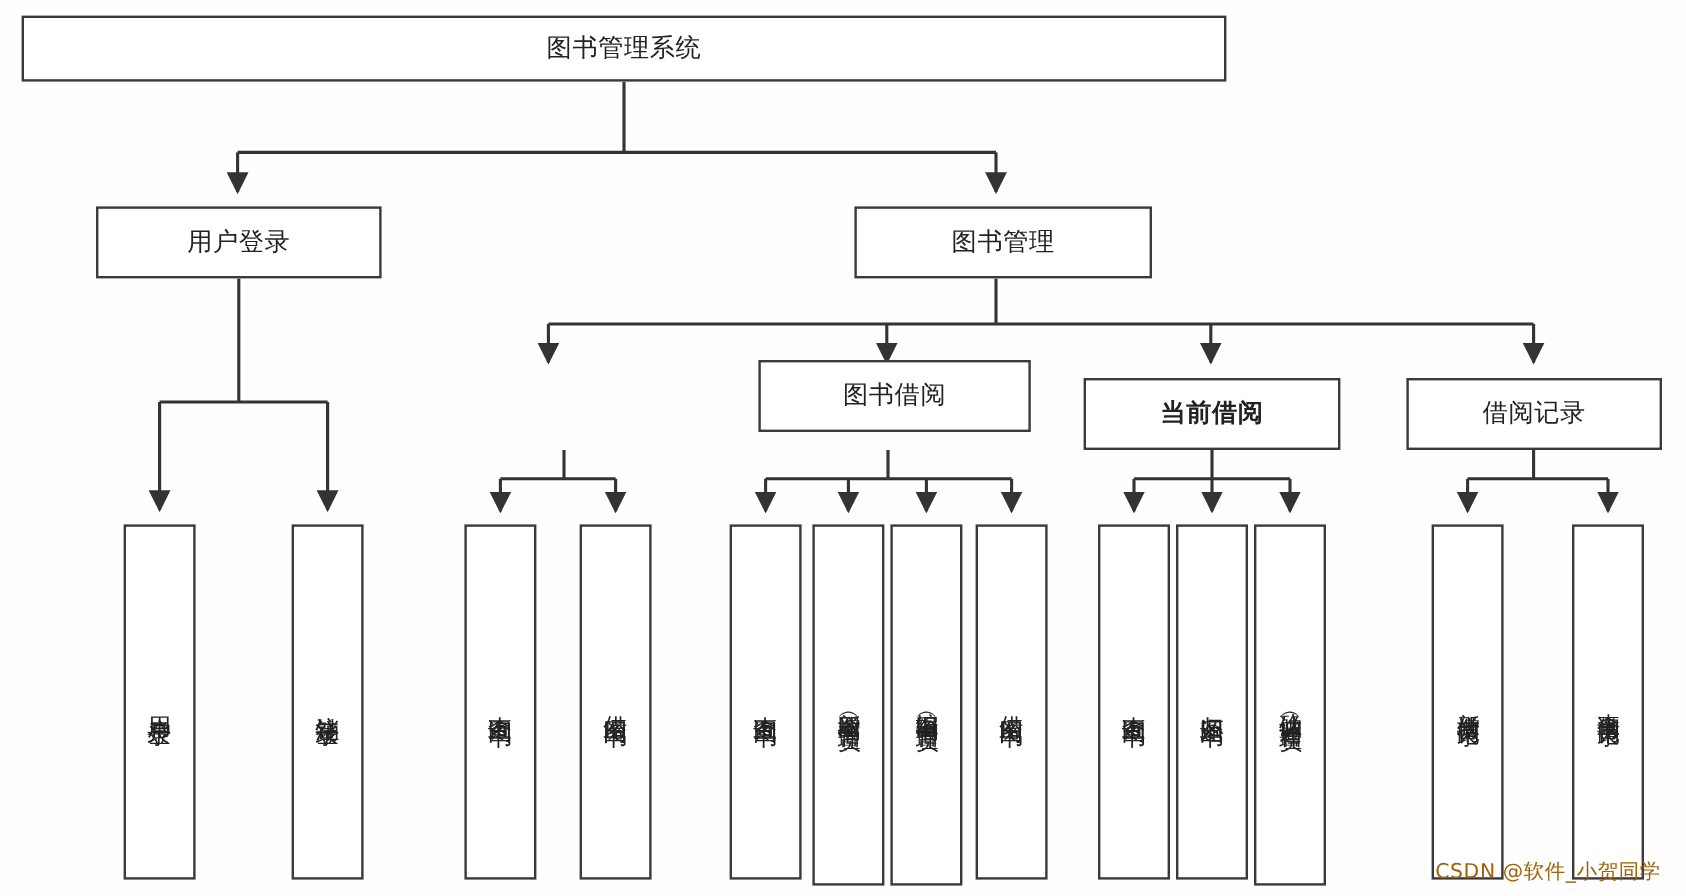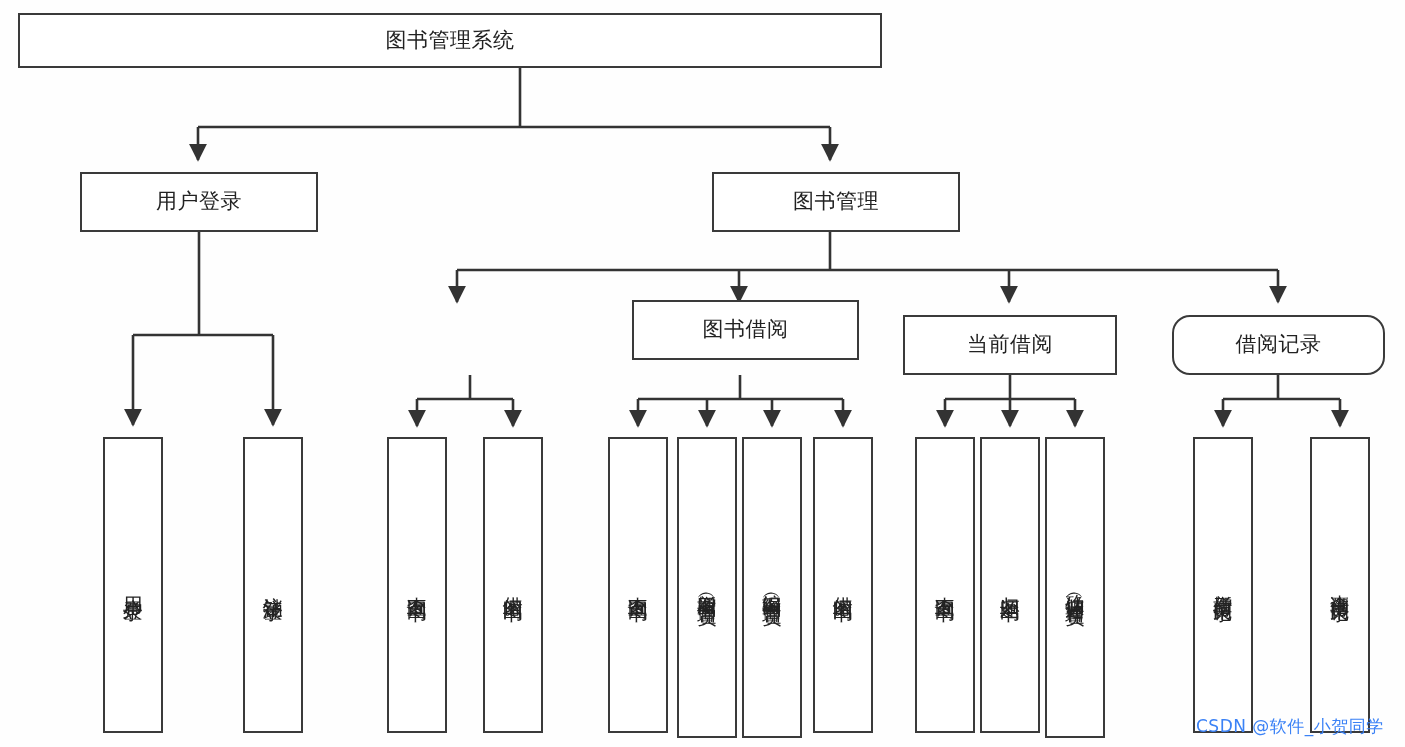--- a/index.html
+++ b/index.html
@@ -45,21 +45,21 @@
     font-size: 20px;
     line-height: 1.12;
     writing-mode: vertical-rl;
     text-orientation: upright;
     letter-spacing: 2px;
     padding: 4px 0;
     text-align: center;
   }
   .watermark {
     position: absolute;
-    color: #3b82f6;
+    color: #a16207;
     font-size: 17px;
     white-space: nowrap;
     letter-spacing: 0.5px;
   }
 </style>
 </head>
 <body>
 
 <div id="canvas">
 
@@ -106,28 +106,28 @@
       <path d="M 1010 399 L 1010 426" marker-end="url(#arrow)"></path>
       <path d="M 1075 399 L 1075 426" marker-end="url(#arrow)"></path>
 
       <path d="M 1278 375 L 1278 399"></path>
       <path d="M 1223 399 L 1340 399"></path>
       <path d="M 1223 399 L 1223 426" marker-end="url(#arrow)"></path>
       <path d="M 1340 399 L 1340 426" marker-end="url(#arrow)"></path>
     </g>
   </svg>
 
-  <div class="node node-h" style="left:18px; top:13px; width:864px; height:55px;">图书管理系统</div>
+  <div class="node node-h" style="left:18px; top:13px; width:1004px; height:55px;">图书管理系统</div>
 
   <div class="node node-h" style="left:80px; top:172px; width:238px; height:60px;">用户登录</div>
   <div class="node node-h" style="left:712px; top:172px; width:248px; height:60px;">图书管理</div>
 
   <div class="node node-h" style="left:632px; top:300px; width:227px; height:60px;text-align:center;">图书借阅</div>
-  <div class="node node-h" style="left:903px; top:315px; width:214px; height:60px;">当前借阅</div>
-  <div class="node node-h" style="left:1172px; top:315px; width:213px; height:60px;border-radius:18px;">借阅记录</div>
+  <div class="node node-h" style="left:903px; top:315px; width:214px; height:60px;font-weight:bold;">当前借阅</div>
+  <div class="node node-h" style="left:1172px; top:315px; width:213px; height:60px;">借阅记录</div>
 
   <div class="node node-v" style="left:103px; top:437px; width:60px; height:296px;">用户登录</div>
   <div class="node node-v" style="left:243px; top:437px; width:60px; height:296px;">注销登录</div>
 
   <div class="node node-v" style="left:387px; top:437px; width:60px; height:296px;">查询图书</div>
   <div class="node node-v" style="left:483px; top:437px; width:60px; height:296px;">借阅图书</div>
 
   <div class="node node-v" style="left:608px; top:437px; width:60px; height:296px;">查询图书</div>
   <div class="node node-v" style="left:677px; top:437px; width:60px; height:301px; font-size:19px;">新增图书（管理员）</div>
   <div class="node node-v" style="left:742px; top:437px; width:60px; height:301px; font-size:19px;">编辑图书（管理员）</div>

